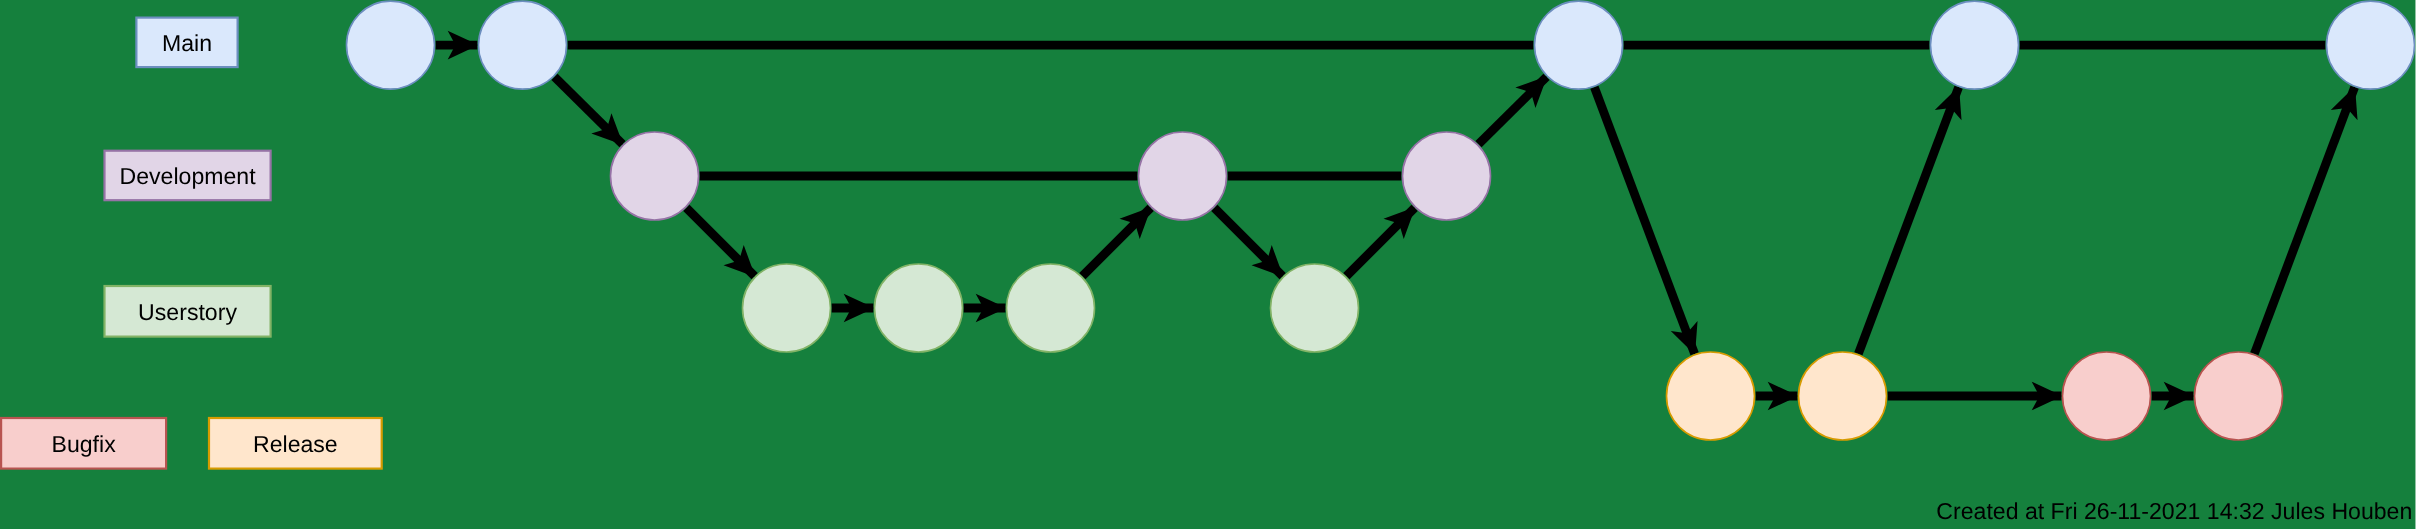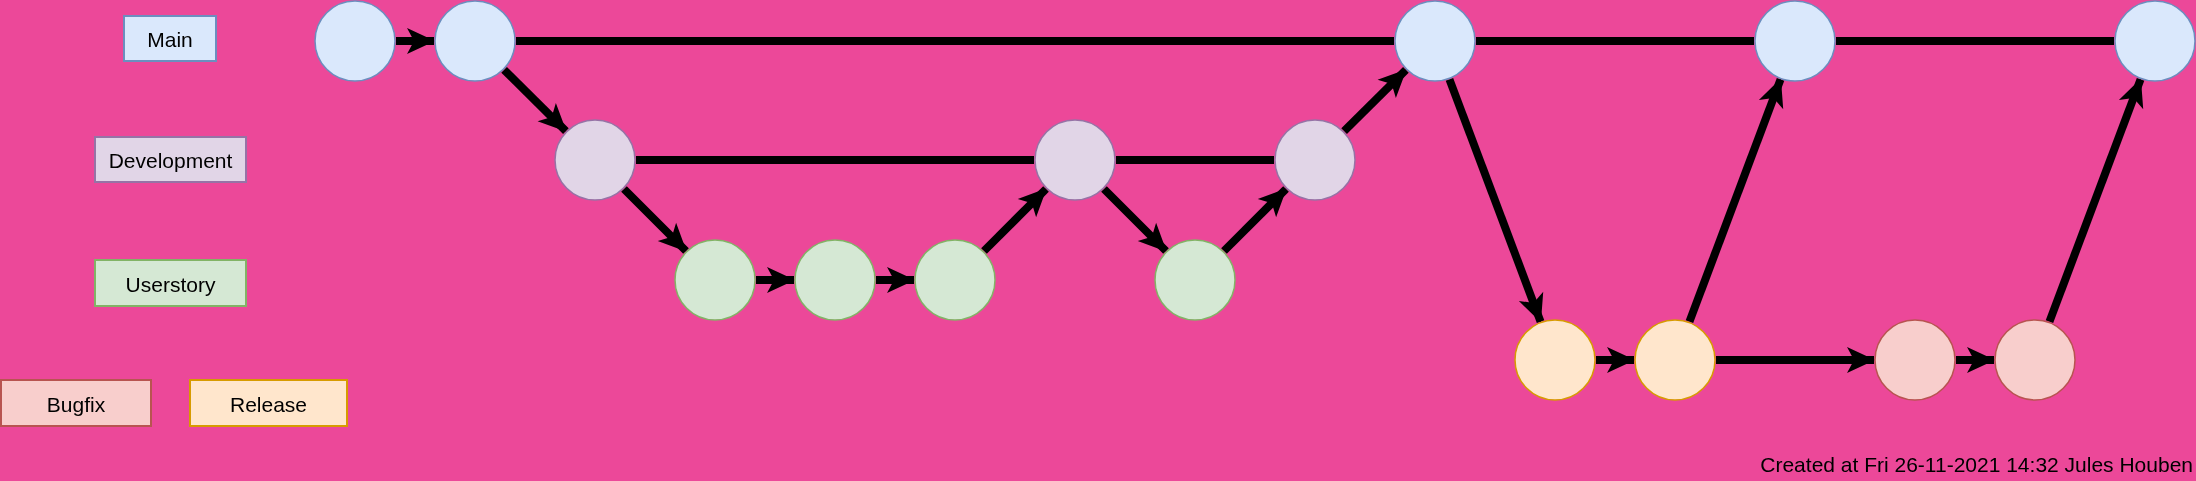--- a/index.html
+++ b/index.html
@@ -1,20 +1,20 @@
 <!DOCTYPE html>
 <html><head>
 <meta charset="utf-8">
 <style>
   html, body { margin: 0; padding: 0; background: #ffffff; }
   .page {
     position: relative;
     width: 2196px;
     height: 481px;
-    background: #ec4899;
+    background: #15803d;
     overflow: hidden;
   }
   svg text {
     font-family: "Liberation Sans", sans-serif;
   }
 </style>
 </head>
 <body>
 
 <div class="page">

